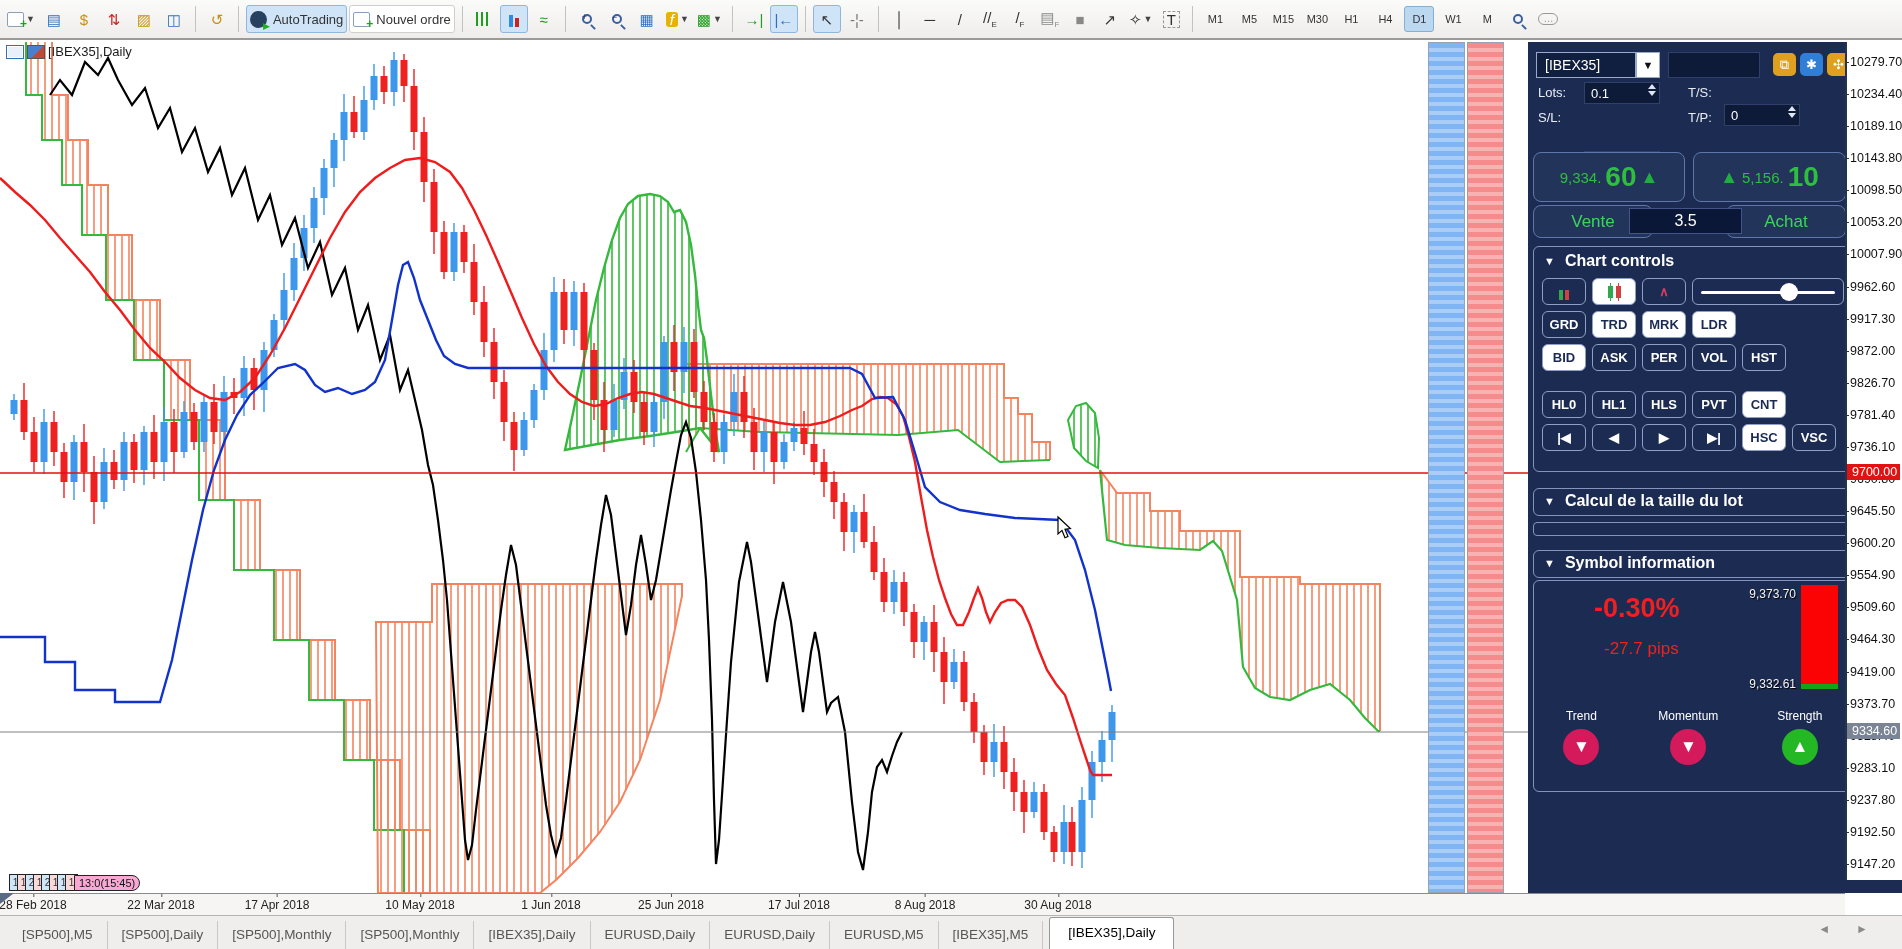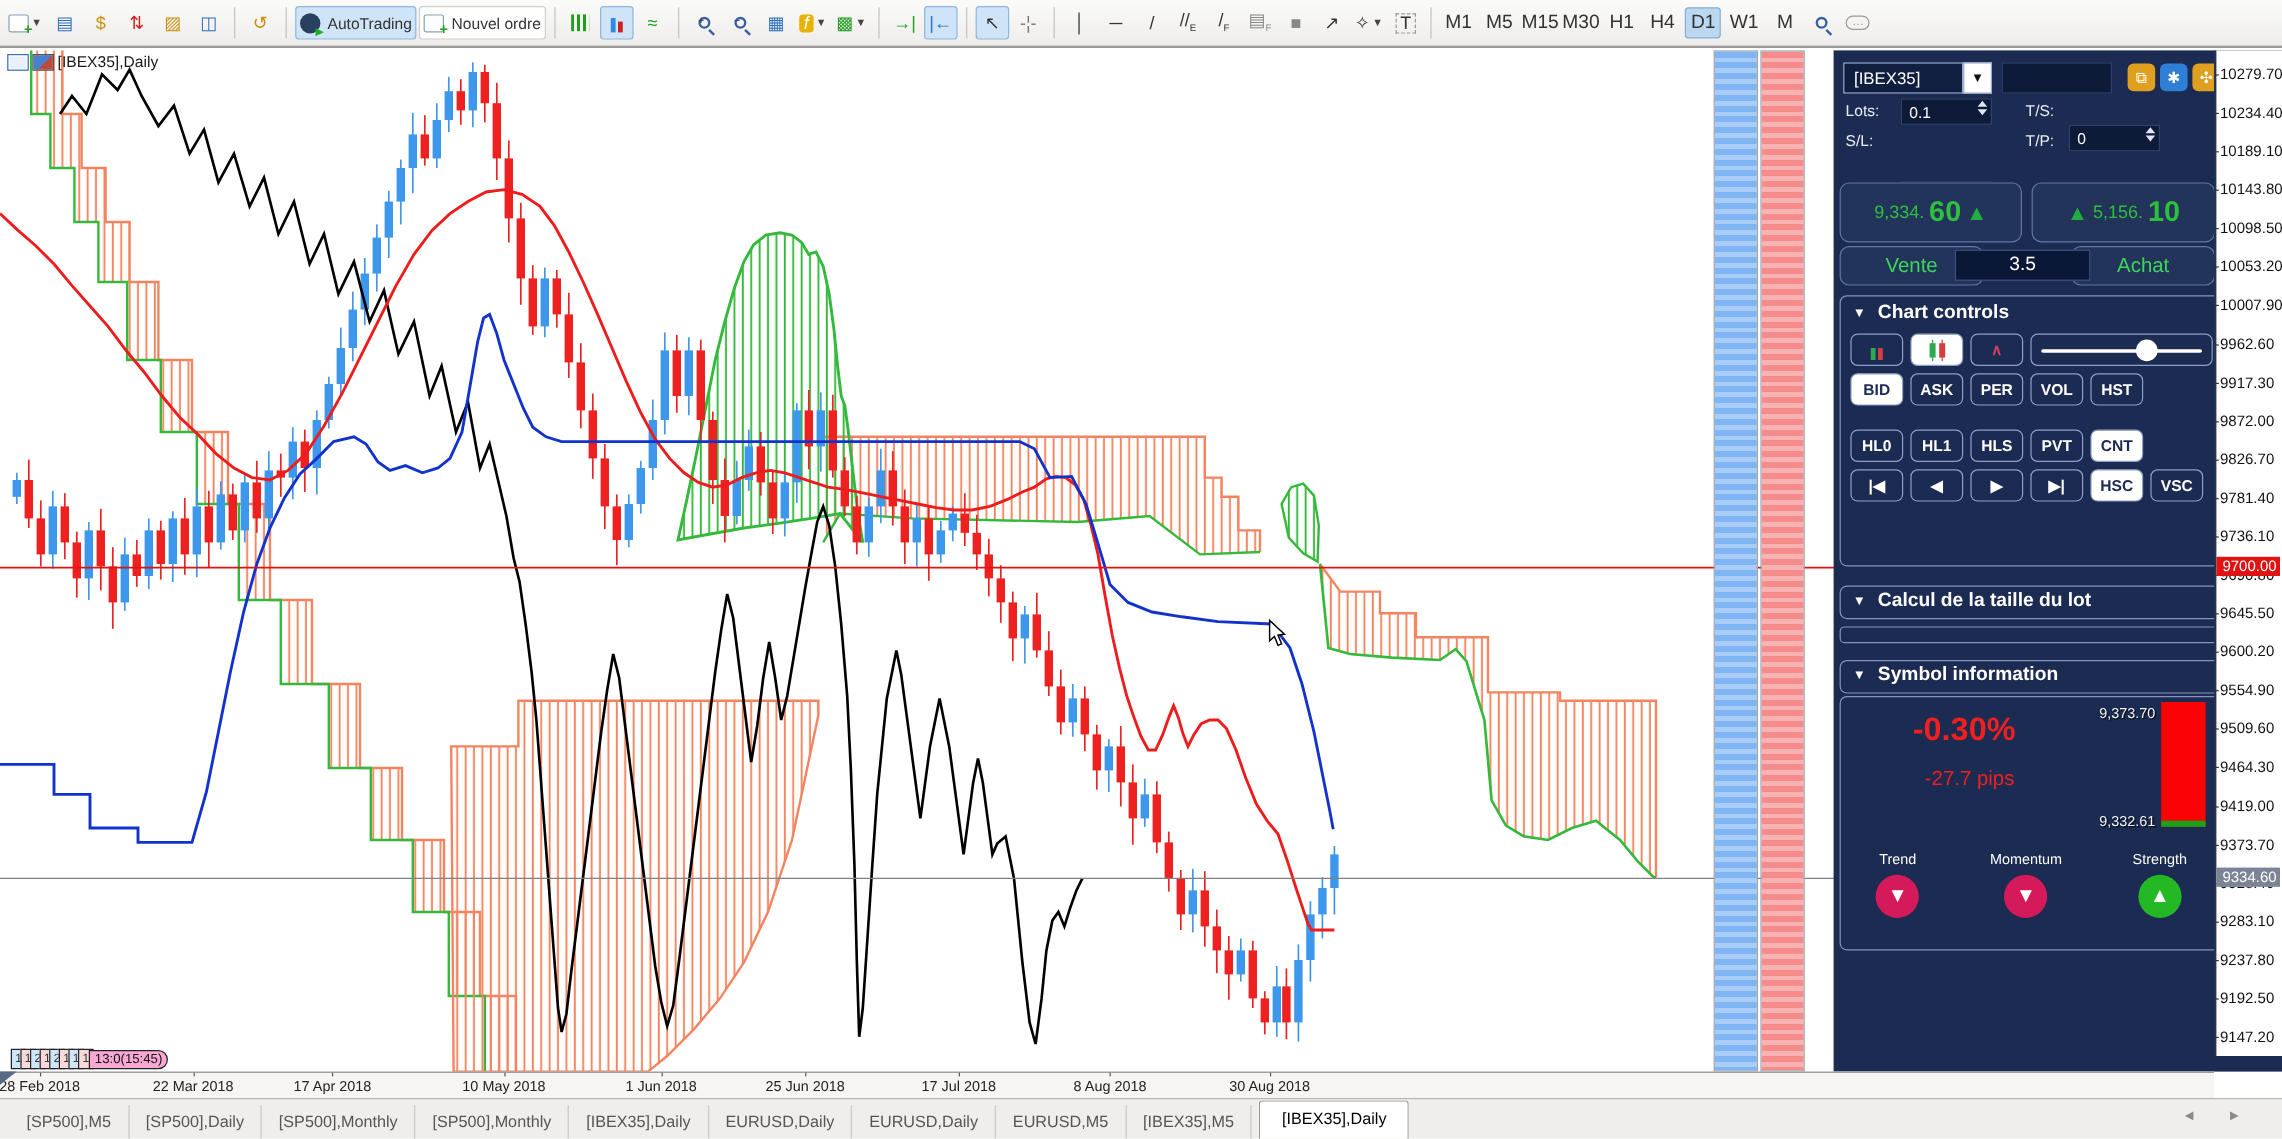--- a/index.html
+++ b/index.html
@@ -22,21 +22,21 @@
   .chipicon .plus { position:absolute; right:-4px; bottom:-5px; color:#1f9e1f; font-weight:bold; font-size:12px; }
   .robot { width:17px; height:17px; border-radius:50%; background:#27415f; position:relative; }
   .robot::after { content:"▶"; position:absolute; right:-3px; bottom:-3px; font-size:9px; color:#1fae1f; }
   .mini-candles { display:flex; gap:2px; align-items:flex-end; height:16px; }
   .mini-candles i { display:block; width:4px; }
   .i-bars { width:15px; height:14px;
     background:repeating-linear-gradient(90deg,#1f9e1f 0 2px,transparent 2px 5px); }
   .mag { width:10px; height:10px; border:2px solid #3a5fa0; border-radius:50%; position:relative; }
   .mag::after { content:""; position:absolute; width:2px; height:6px; background:#3a5fa0;
     left:8px; top:8px; transform:rotate(-45deg); }
-  .tf { font-size:16px; color:#333; width:30px; height:26px; display:flex; align-items:center;
+  .tf { font-size:11px; color:#333; width:30px; height:26px; display:flex; align-items:center;
     justify-content:center; border-radius:3px; }
   .tf.active { background:#bcd8f0; border:1px solid #84aed2; }
   .gold { color:#c89010; } .blue { color:#2f6fc0; } .green { color:#1f9e1f; } .red { color:#cc2222; }
   sub.tool { font-size:8px; }
 
   
   #plot { position:absolute; left:0; top:0; z-index:1; }
   #chart-title { position:absolute; left:6px; top:44px; z-index:5; display:flex; gap:3px;
     align-items:center; font-size:13px; color:#1a1a1a; }
   .title-ic1 { width:18px; height:14px; border:1px solid #3a6fae; background:#e8f0fa;
@@ -74,21 +74,21 @@
     justify-content:center; font-size:13px; color:#fff; }
   .mb-orange { background:#dfa020; } .mb-blue { background:#2f7fd6; }
   .fld-label { font-size:13px; color:#e8ecf5; }
   .fld { background:#0e1b38; border:1px solid #30406a; height:22px; color:#fff; font-size:13px;
     display:flex; align-items:center; padding:0 6px; position:relative; }
   .spin { position:absolute; right:3px; top:1px; display:flex; flex-direction:column; gap:2px; }
   .spin b { width:0; height:0; border-left:4px solid transparent; border-right:4px solid transparent; }
   .spin .up { border-bottom:5px solid #dfe5f2; } .spin .dn { border-top:5px solid #dfe5f2; }
   .trade-btn { top:110px; height:50px; background:#22345a; border:1px solid #5f77a8; border-radius:8px;
     display:flex; align-items:center; justify-content:center; color:#2fbf3f; gap:4px; }
-  .trade-btn .sm { font-size:15px; } .trade-btn .bg { font-size:24px; font-weight:bold; }
+  .trade-btn .sm { font-size:15px; } .trade-btn .bg { font-size:28px; font-weight:bold; }
   .trade-btn .arr { font-size:18px; color:#1fae3f; }
   .va-btn { top:163px; height:33px; background:#22345a; border:1px solid #5f77a8; border-radius:8px;
     display:flex; align-items:center; justify-content:center; color:#3ed45c; font-size:17px; }
   #spread-box { left:101px; top:166px; width:113px; height:26px; background:#0b1736;
     border:1px solid #44548a; color:#fff; font-size:16px; display:flex; align-items:center;
     justify-content:center; z-index:2; }
   .section-box { left:5px; width:320px; border:1px solid #8694bd; border-radius:6px; }
   .sec-head { display:flex; align-items:center; gap:10px; font-size:16px; font-weight:bold;
     color:#fff; padding:5px 10px; }
   .sec-head .tri { font-size:11px; }
@@ -634,20 +634,26 @@
         <div class="ctl-btn icon-btn">
             <span style="color:#d23f5f">∧</span>
           </div>
         <div class="slider">
             <span class="track"></span>
             <span class="thumb"></span>
           </div>
       </div>
       <div id="ctl-rows">
           <div class="ctl-row">
+            <div class="ctl-btn">GRD</div>
+            <div class="ctl-btn on">TRD</div>
+            <div class="ctl-btn on">MRK</div>
+            <div class="ctl-btn on">LDR</div>
+          </div>
+          <div class="ctl-row">
             <div class="ctl-btn on">BID</div>
             <div class="ctl-btn">ASK</div>
             <div class="ctl-btn">PER</div>
             <div class="ctl-btn">VOL</div>
             <div class="ctl-btn">HST</div>
           </div>
           <div class="ctl-row" style="margin-top: 14px;">
             <div class="ctl-btn">HL0</div>
             <div class="ctl-btn">HL1</div>
             <div class="ctl-btn">HLS</div>

